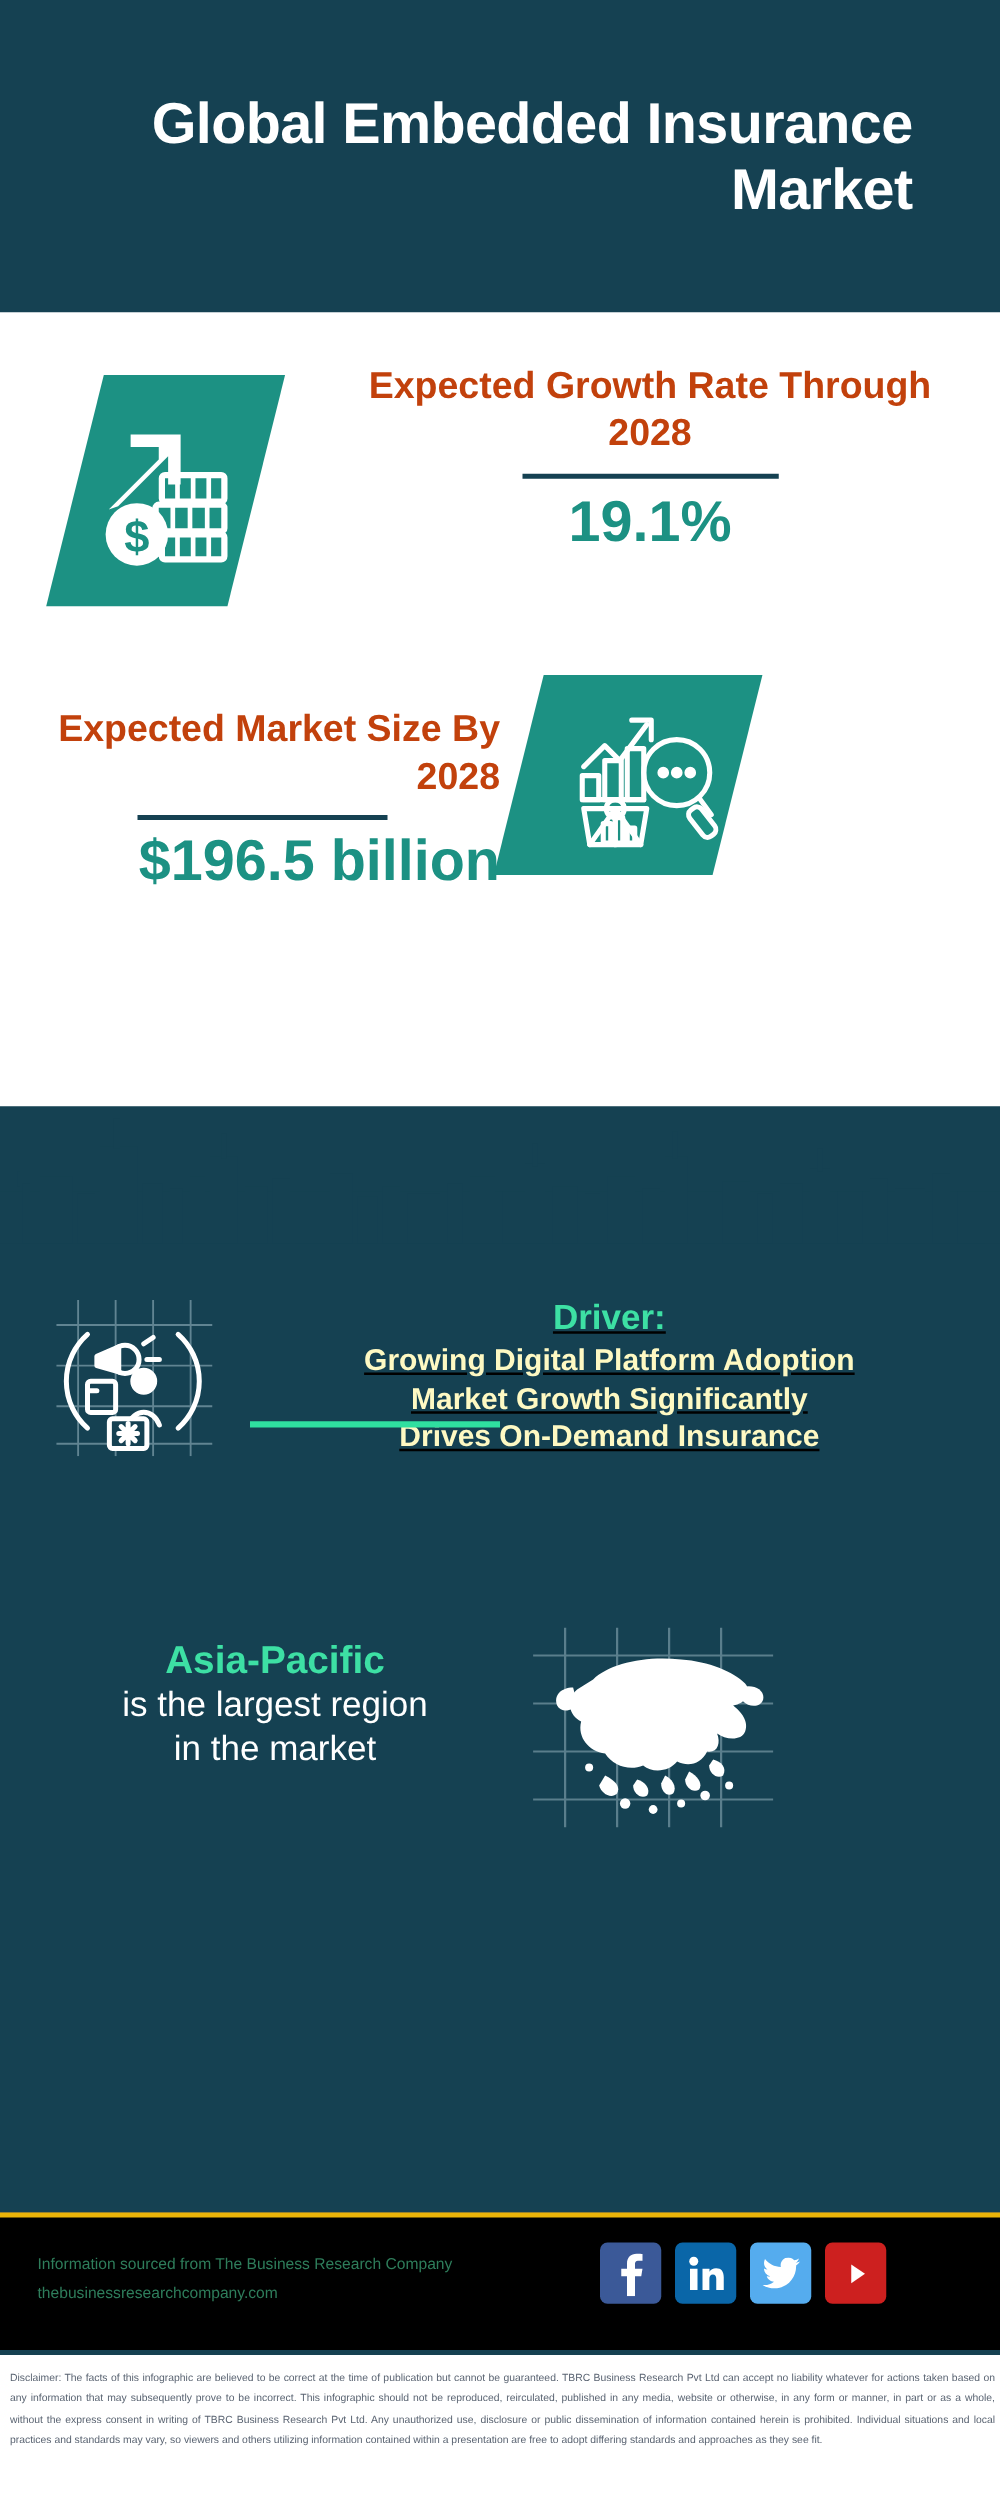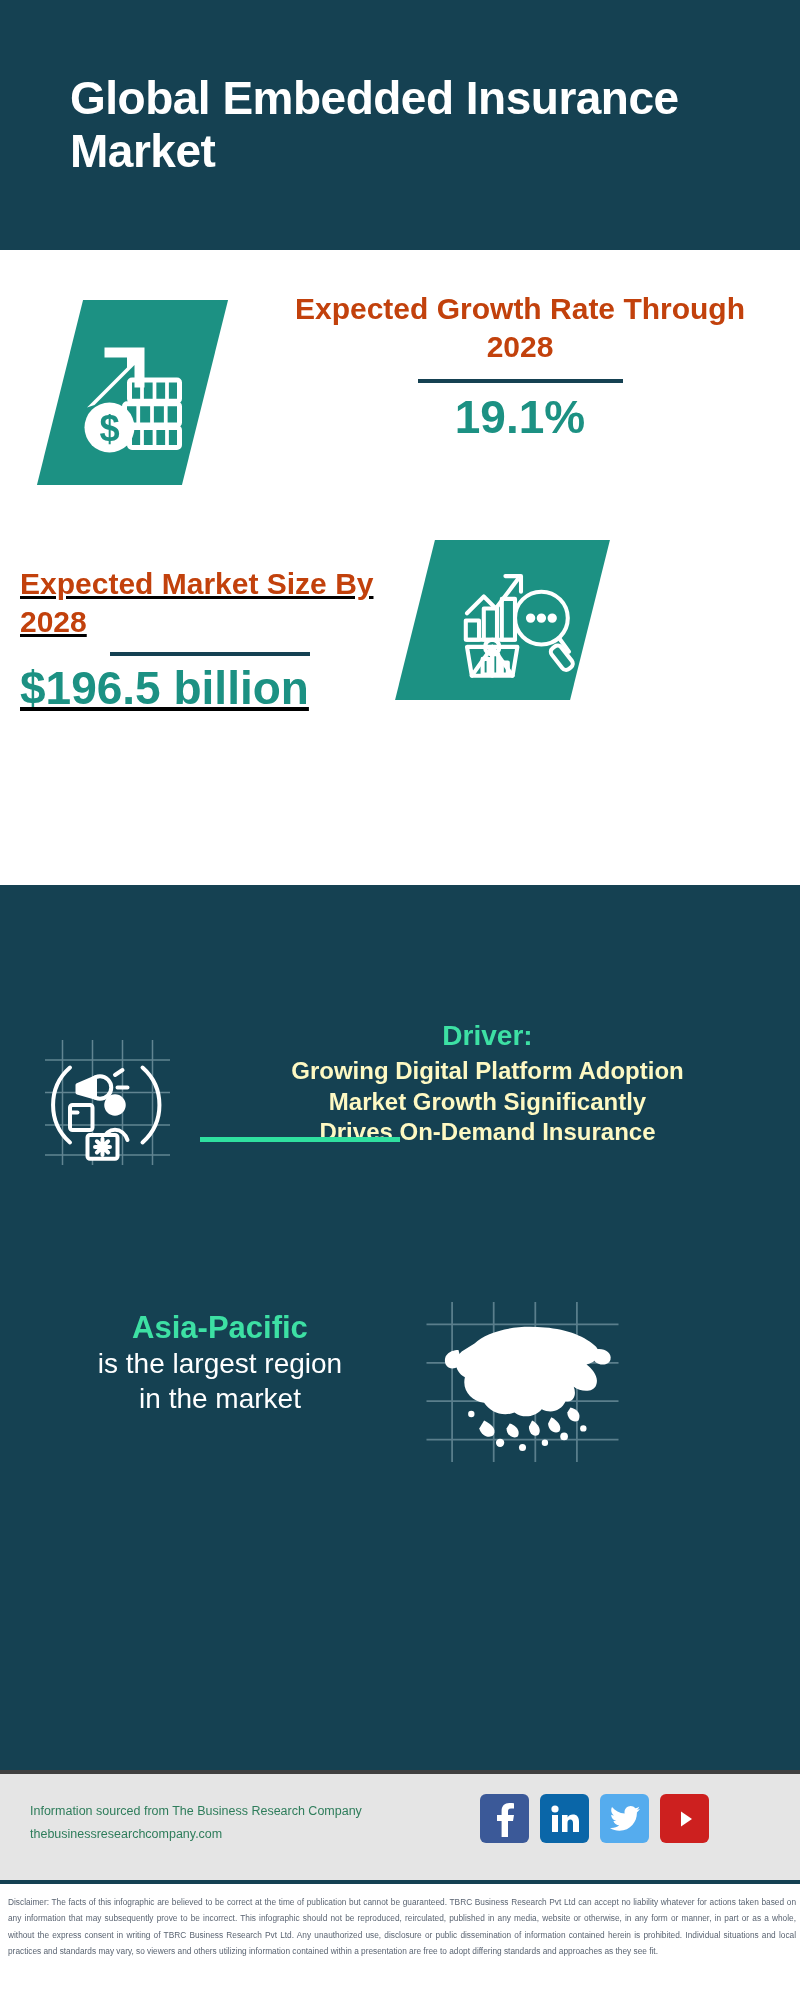--- a/index.html
+++ b/index.html
@@ -17,21 +17,21 @@
   .header {
     position:absolute; left:0; top:0; width:800px; height:250px;
     background:#154152;
     display:flex; align-items:center; justify-content:center;
   }
   .header-title {
     color:#ffffff;
     font-size:46px;
     font-weight:bold;
     line-height:1.15;
-    text-align:left;
+    text-align:right;
     letter-spacing:-0.5px;
     font-family:"Liberation Sans Narrow","Liberation Sans",sans-serif;
     padding:0 70px;
   }
 
   
   .white-zone {
     position:absolute; left:0; top:250px; width:800px; height:660px;
     background:#ffffff;
   }
@@ -59,42 +59,42 @@
   .rule-dark {
     width:205px; height:4px; background:#154152; margin:14px auto 10px auto;
   }
   .stat-value {
     color:#1C9183; font-weight:bold; font-size:46px; line-height:1.05;
     font-family:"Liberation Sans Narrow","Liberation Sans",sans-serif;
   }
 
   
   .stat2 { position:absolute; left:0; top:315px; width:800px; height:180px; }
-  .stat2-text { position:absolute; left:20px; top:0px; width:380px; text-align:left;text-decoration:underline; }
+  .stat2-text { position:absolute; left:20px; top:0px; width:380px; text-align:right; }
   .para-2 { left:415px; top:-25px; width:175px; height:160px; }
   .icon-analytics { position:absolute; left:455px; top:-12px; width:120px; height:135px; }
   .rule-dark-2 { width:200px; height:4px; background:#154152; margin:12px auto 8px auto; }
 
   
   .dark-zone {
     position:absolute; left:0; top:885px; width:800px; height:885px;
     background:#154152;
   }
   .skyline {
     position:absolute; left:0; top:0; width:800px; height:110px;
   }
 
   .driver-block {
     position:absolute; left:0; top:135px; width:800px; height:190px;
   }
   .icon-driver {
     position:absolute; left:45px; top:20px; width:125px; height:125px;
   }
   .driver-text {
-    position:absolute; left:195px; top:0; width:585px; text-align:center;
+    position:absolute; left:195px; top:18px; width:585px; text-align:center;text-decoration:underline;
   }
   .driver-head {
     color:#3DE0A4; font-weight:bold; font-size:28px;
     font-family:"Liberation Sans Narrow","Liberation Sans",sans-serif;
     margin-bottom:4px;
   }
   .driver-line {
     color:#fef9c3; font-weight:bold; font-size:24px; line-height:1.28;
     font-family:"Liberation Sans Narrow","Liberation Sans",sans-serif;
   }
@@ -115,22 +115,22 @@
   }
   .region-sub {
     color:#ffffff; font-size:28px; line-height:1.25; font-weight:normal;
     font-family:"Liberation Sans Narrow","Liberation Sans",sans-serif;
   }
   .icon-map { position:absolute; left:425px; top:-8px; width:195px; height:160px; }
 
   
   .footer-src {
     position:absolute; left:0; top:1770px; width:800px; height:110px;
-    background:#e5e5e5;
-    border-top:4px solid #404040;
+    background:#000000;
+    border-top:4px solid #eab308;
   }
   .src-text {
     position:absolute; left:30px; top:26px; width:460px;
     color:#2E7D5B; font-size:12.5px; line-height:1.85;
     font-family:"Liberation Sans Narrow","Liberation Sans",sans-serif;
   }
   .socials {
     position:absolute; left:480px; top:20px; display:flex; gap:11px;
   }
   .sbtn {

